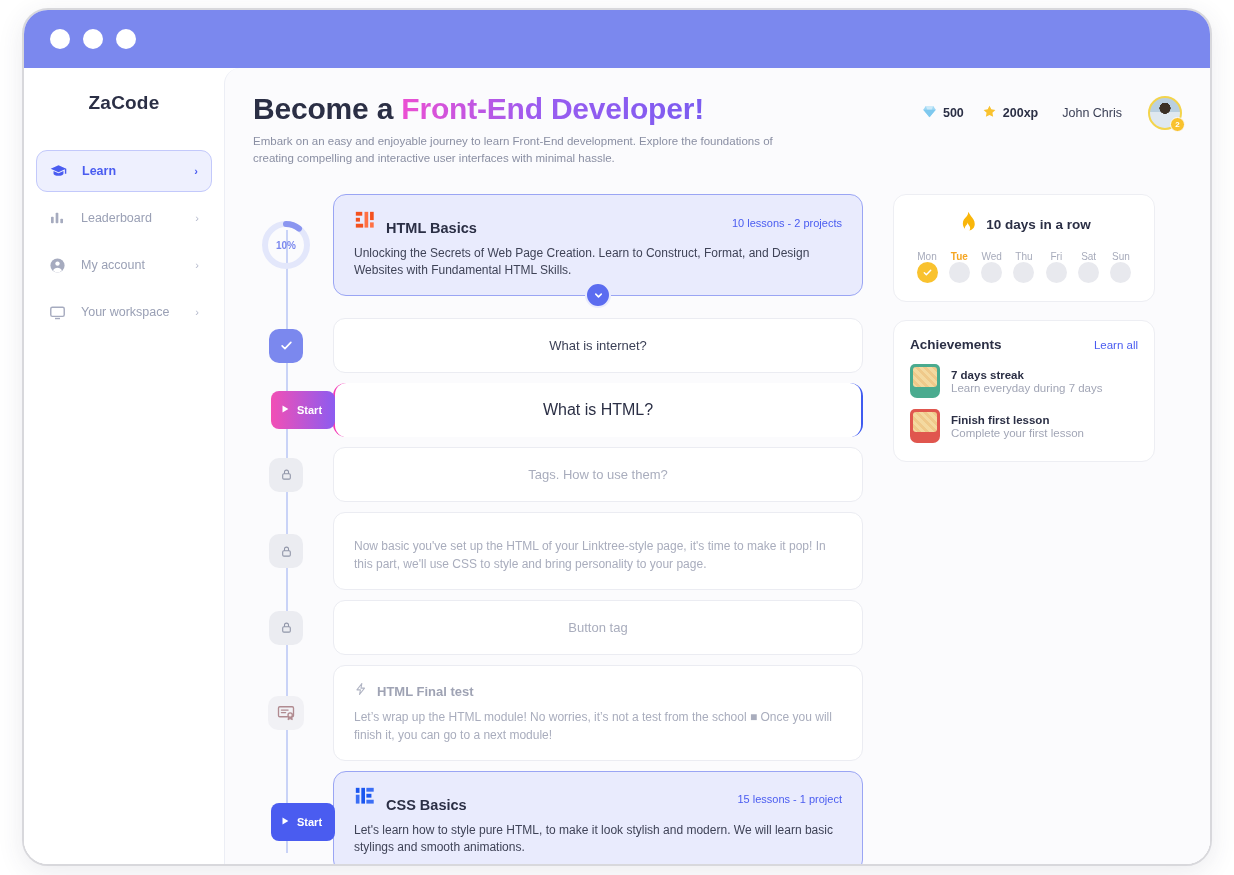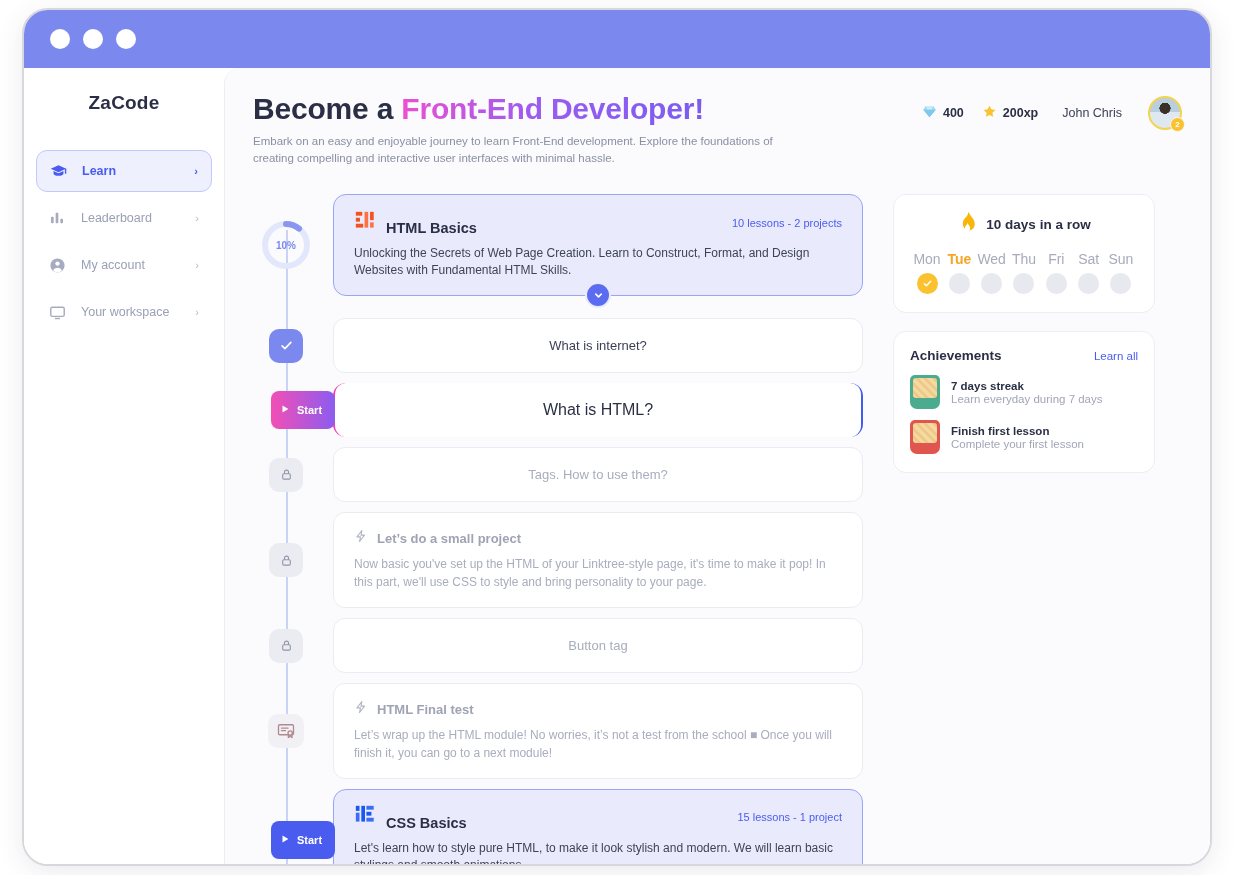--- a/index.html
+++ b/index.html
@@ -204,21 +204,21 @@
   .aside { width: 262px; flex: 0 0 262px; }
   .panel {
     background:#fff; border:1px solid #edeef3; border-radius:13px;
     padding:16px 16px 18px 16px;
     margin-bottom: 18px;
   }
   .streak-head { display:flex; align-items:center; justify-content:center; gap:9px; }
   .streak-title { font-size:13.5px; font-weight:bold; color:#2b2f45; }
   .days { display:flex; justify-content:space-between; margin-top:14px; padding: 0 2px; }
   .day { text-align:center; width:30px; }
-  .day-name { font-size:14px; color:#a7abbb; margin-bottom:6px; }
+  .day-name { font-size:10px; color:#a7abbb; }
   .day.today .day-name { color:#f5a623; font-weight:bold; }
   .day-dot {
     width:21px; height:21px; border-radius:50%;
     background:#e8e9ee; margin:0 auto;
     display:flex; align-items:center; justify-content:center;
   }
   .day.done .day-dot { background:#f9c22e; }
 
   .ach-head { display:flex; align-items:center; justify-content:space-between; margin-bottom:12px; }
   .ach-title { font-size:13.5px; font-weight:bold; color:#2b2f45; }
@@ -319,21 +319,21 @@
 
         <div class="stats">
           <div class="stat">
             <span>
               <svg width="15" height="15" viewBox="0 0 24 24">
                   <path d="M6 3h12l4 6-10 12L2 9z" fill="#9fd8f5"></path>
                   <path d="M6 3h12l-2.5 6h-7z" fill="#cbeaf9"></path>
                   <path d="M2 9h20l-10 12z" fill="#7ec8ee"></path>
                 </svg>
             </span>
-            <span>400</span>
+            <span>500</span>
           </div>
           <div class="stat">
             <span>
               <svg width="15" height="15" viewBox="0 0 24 24" fill="#f9c22e">
                   <path d="M12 2.6l2.9 5.9 6.5.95-4.7 4.6 1.1 6.5L12 17.5 6.2 20.5l1.1-6.5-4.7-4.6 6.5-.95z"></path>
                 </svg>
             </span>
             <span>200xp</span>
           </div>
           <span class="username">John Chris</span>
@@ -428,28 +428,20 @@
           <div class="row">
             <div class="node">
               <div class="n-lock">
                 <svg width="13" height="13" viewBox="0 0 24 24" fill="none" stroke="#9095a8" stroke-width="2">
                     <rect x="5" y="10.5" width="14" height="10" rx="2.2"></rect>
                     <path d="M8.3 10.5V7.6a3.7 3.7 0 0 1 7.4 0v2.9"></path>
                   </svg>
               </div>
             </div>
             <div class="card">
-              <div class="proj-head">
-                <span>
-                  <svg width="14" height="14" viewBox="0 0 24 24" fill="none" stroke="#b0b4c3" stroke-width="1.8" stroke-linejoin="round">
-                      <path d="M13.5 2.5L5 13.5h6l-1.5 8 8.5-11h-6z"></path>
-                    </svg>
-                </span>
-                <span class="proj-title">Let’s do a small project</span>
-              </div>
               <div class="proj-desc">Now basic you've set up the HTML of your Linktree-style page, it's time to make it pop! In this part, we'll use CSS to style and bring personality to your page.</div>
             </div>
           </div>
 
           <div class="row">
             <div class="node">
               <div class="n-lock">
                 <svg width="13" height="13" viewBox="0 0 24 24" fill="none" stroke="#9095a8" stroke-width="2">
                     <rect x="5" y="10.5" width="14" height="10" rx="2.2"></rect>
                     <path d="M8.3 10.5V7.6a3.7 3.7 0 0 1 7.4 0v2.9"></path>

